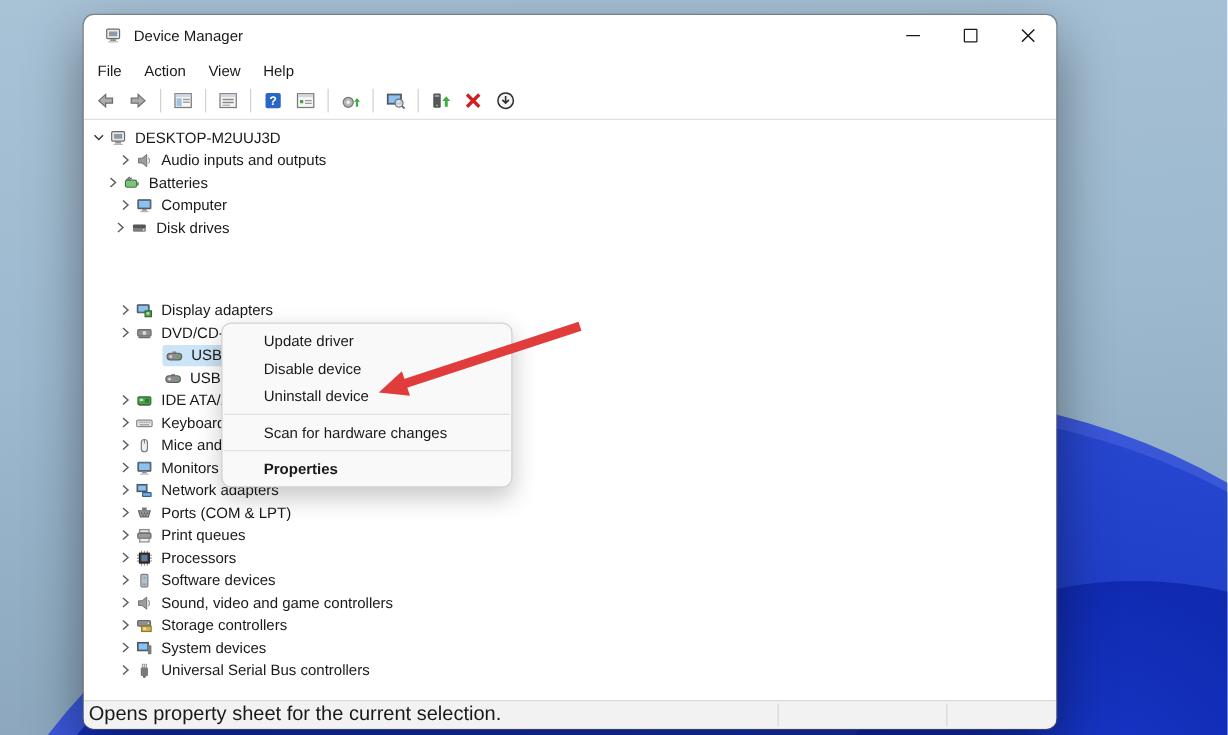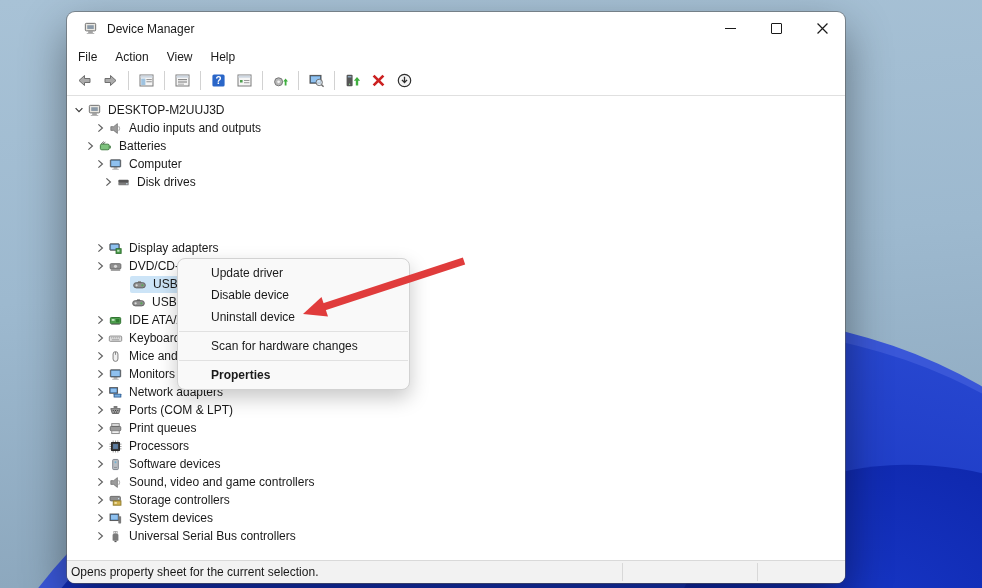--- a/index.html
+++ b/index.html
@@ -41,21 +41,21 @@
   .tree{flex:1 1 auto;position:relative;padding-top:5px;overflow:hidden;}
   .trow{height:18px;display:flex;align-items:center;white-space:nowrap;}
   .chev{width:14px;height:12px;display:inline-flex;align-items:center;justify-content:center;flex:0 0 14px;}
   .ticon{display:inline-flex;width:16px;height:15px;align-items:center;justify-content:center;flex:0 0 16px;}
   .tlabel{margin-left:6px;}
   .sel-wrap{display:inline-flex;align-items:center;background:var(--sel,#cce4f7);
     border-radius:2px;padding:1px 4px 1px 1px;}
   .sel-wrap .tlabel{margin-left:6px;}
 
   .statusbar{height:22px;flex:0 0 auto;background:#f2f2f2;border-top:1px solid #d9d9d9;
-    display:flex;align-items:center;padding-left:4px;position:relative;font-size:12px;}
+    display:flex;align-items:center;padding-left:4px;position:relative;font-size:16px;}
   .pane-sep{position:absolute;top:2px;bottom:2px;width:1px;background:#d8d8d8;}
   .pane-sep.s1{left:555px;} .pane-sep.s2{left:690px;}
 
   
   .context-menu{position:absolute;left:177px;top:258px;width:231px;z-index:40;
     background:#f9f9f9;border:1px solid #d2d2d2;border-radius:8px;
     box-shadow:0 8px 20px rgba(0,0,0,.22);padding:3px 0;}
   .cm-item{height:22px;line-height:22px;padding-left:33px;font-size:12px;color:#1a1a1a;}
   .cm-item.bold{font-weight:bold;}
   .cm-sep{height:1px;background:#e1e1e1;margin:3px 1px;}
@@ -265,21 +265,21 @@
         <span class="ticon">
           <svg width="15" height="15" viewBox="0 0 16 16">
             <rect x="2.5" y="3" width="11" height="7.6" rx="0.6" fill="#49749e" stroke="#5a5a5a"></rect>
             <rect x="3.5" y="4" width="9" height="5.6" fill="#8fc1ef"></rect>
             <rect x="6" y="10.8" width="4" height="1.6" fill="#8f8f8f"></rect>
             <rect x="4.5" y="12.6" width="7" height="1" fill="#b0b0b0"></rect>
           </svg>
         </span>
         <span class="tlabel">Computer</span>
       </div>
-      <div class="trow" style="padding-left: 34px;">
+      <div class="trow" style="padding-left: 22px;">
         <span class="chev">
           <svg width="12" height="12" viewBox="0 0 12 12">
             <path d="M4.4 2.4 L8.4 6 L4.4 9.6" fill="none" stroke="#5f5f5f" stroke-width="1.2"></path>
           </svg>
         </span>
         <span class="ticon">
           <svg width="15" height="15" viewBox="0 0 16 16">
             <rect x="2.5" y="5" width="11" height="3.5" rx="1" fill="#565656"></rect>
             <rect x="2.5" y="8" width="11" height="3" rx="1" fill="#7d7d7d"></rect>
             <circle cx="11.6" cy="9.4" r="0.8" fill="#cfe6f5"></circle>

